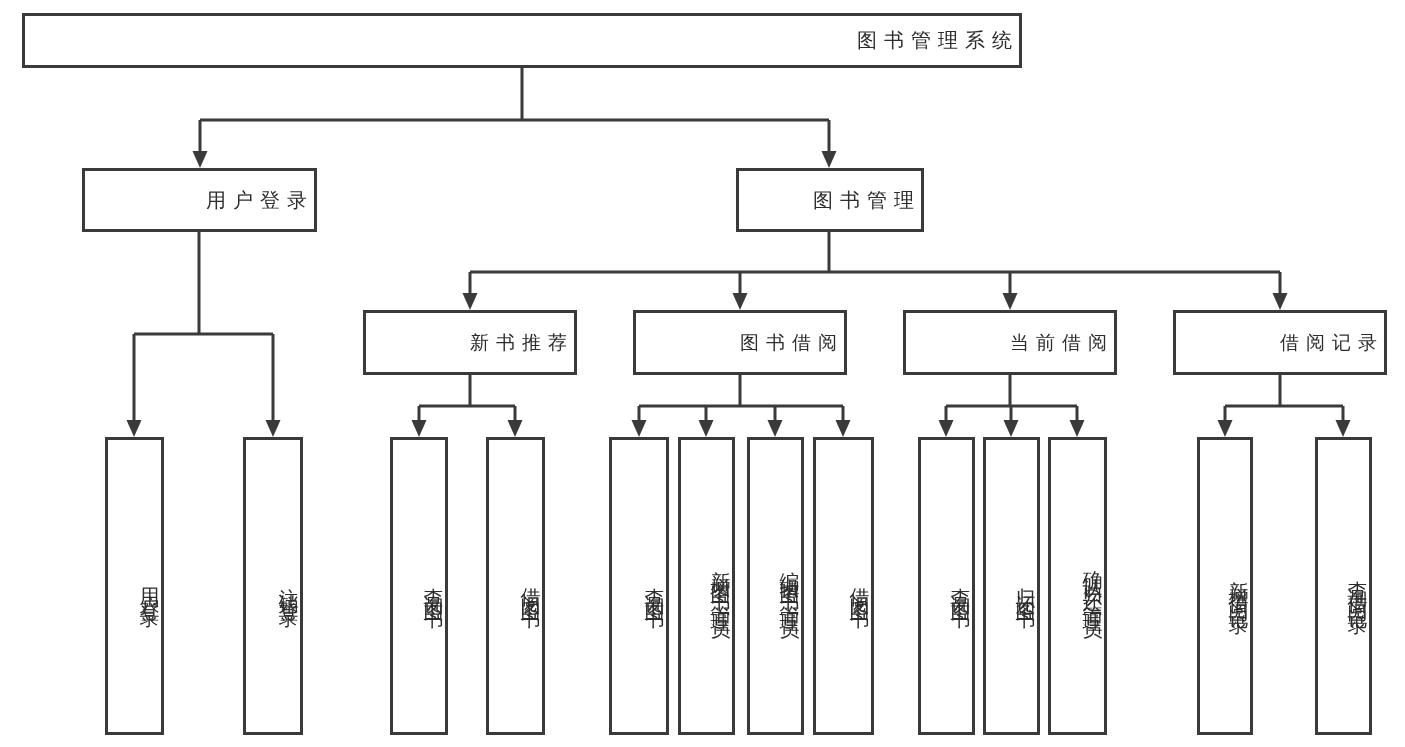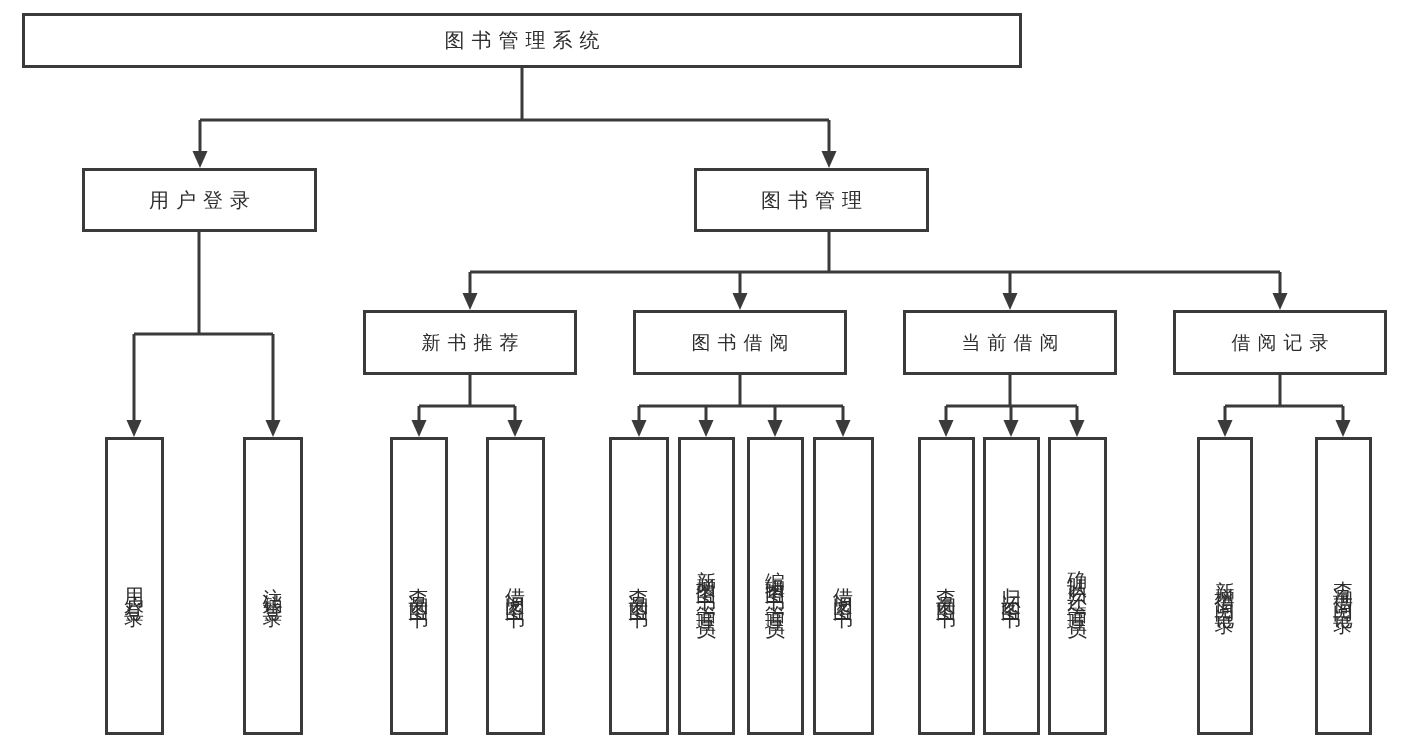--- a/index.html
+++ b/index.html
@@ -17,21 +17,21 @@
     font-family:"Liberation Sans","DejaVu Sans",sans-serif;
     color:var(--text);
     overflow:hidden;
   }
   .wires{position:absolute;left:0;top:0;color:var(--line);pointer-events:none;}
   .node{
     position:absolute;
     box-sizing:border-box;
     border:3px solid var(--border);
     background:#fff;
-    display:flex;align-items:center;justify-content:center;
+    display:flex;align-items:center;justify-content:flex-end;
     z-index:2;
   }
   .node .hlabel{
     font-size:20px;
     letter-spacing:7px;
     padding-left:7px; 
     white-space:nowrap;
     color:var(--text);
   }
   .lvl2 .hlabel{font-size:19px;}
@@ -103,21 +103,21 @@
     </g>
   </svg>
 
   <div class="node root" style="left:22px;top:13px;width:1000px;height:55px">
     <span class="hlabel">图书管理系统</span>
   </div>
 
   <div class="node lvl1" style="left:82px;top:168px;width:235px;height:64px">
     <span class="hlabel">用户登录</span>
   </div>
-  <div class="node lvl1" style="left:694px;top:168px;width:235px;height:64px">
+  <div class="node lvl1" style="left:736px;top:168px;width:188px;height:64px">
     <span class="hlabel">图书管理</span>
   </div>
 
   <div class="node lvl2" style="left:633px;top:310px;width:214px;height:65px">
     <span class="hlabel">图书借阅</span>
   </div>
   <div class="node lvl2" style="left:363px;top:310px;width:214px;height:65px">
     <span class="hlabel">新书推荐</span>
   </div>
   <div class="node lvl2" style="left:903px;top:310px;width:214px;height:65px">

